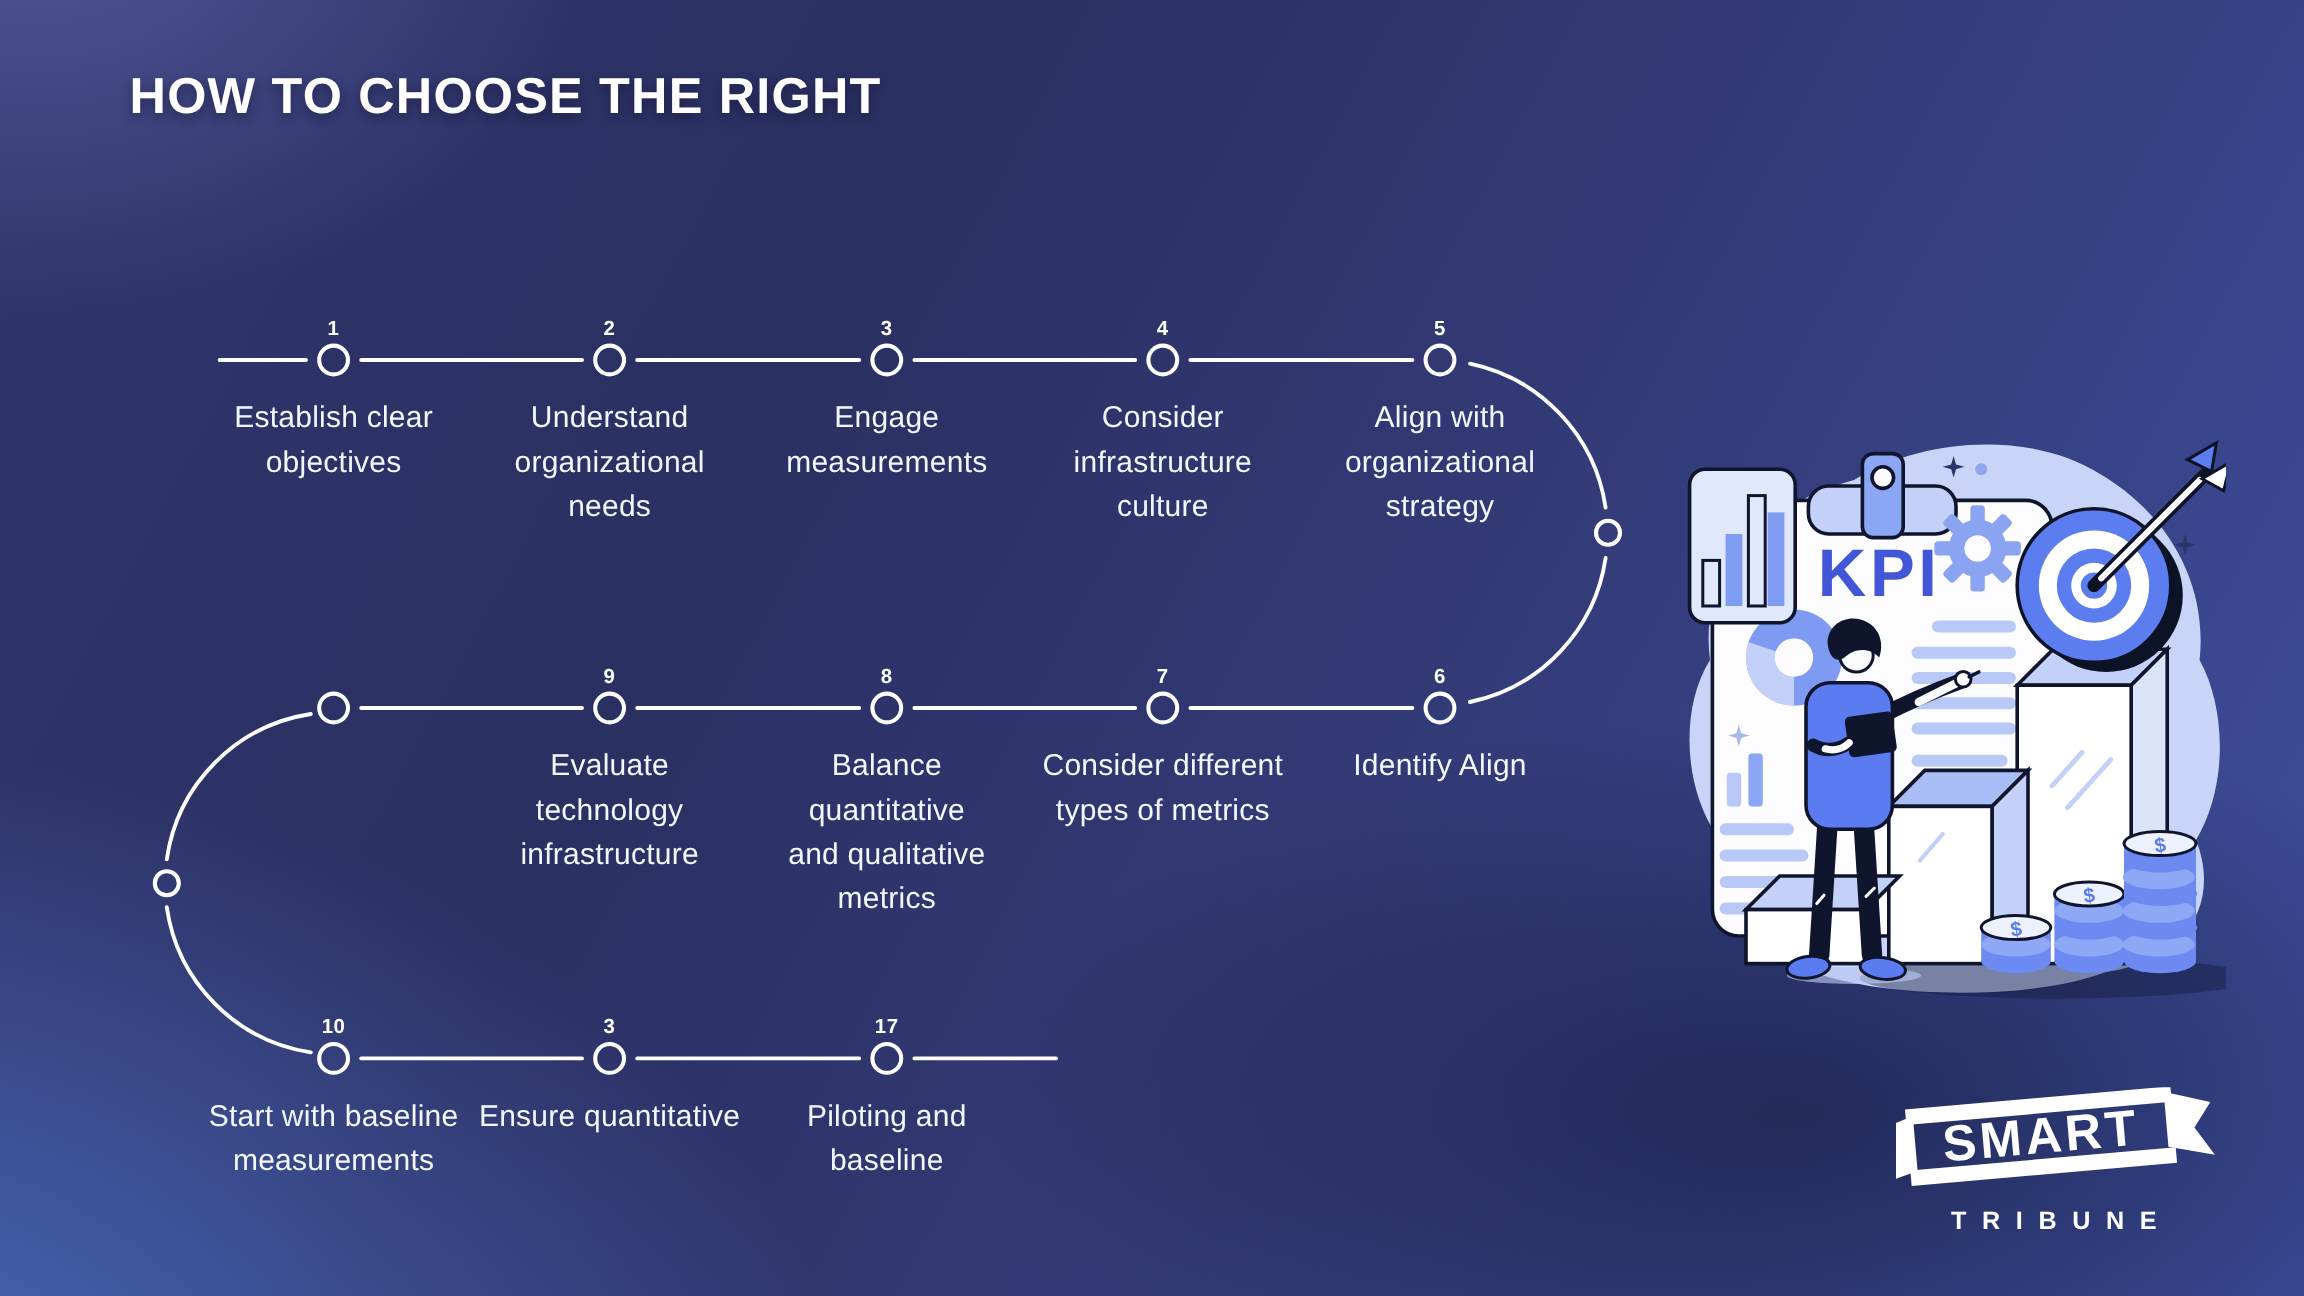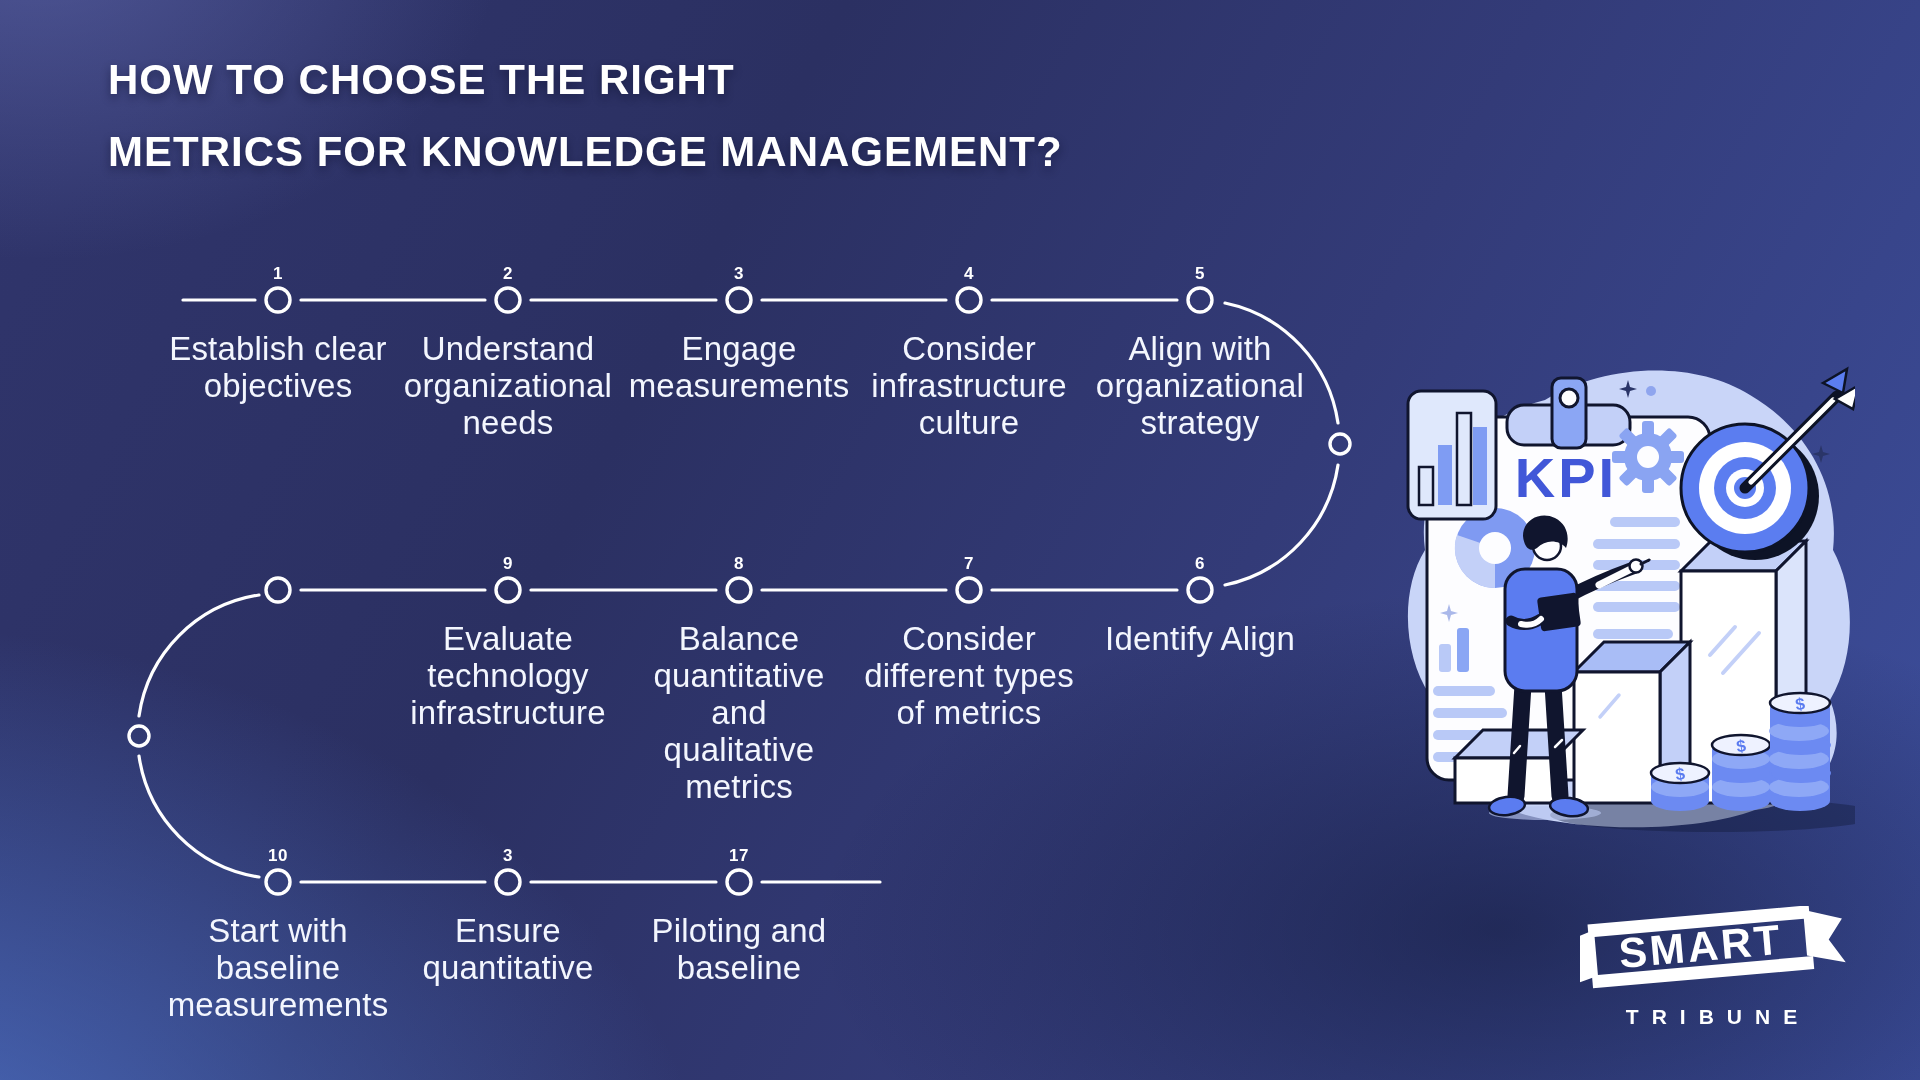--- a/index.html
+++ b/index.html
@@ -18,32 +18,31 @@
     text-shadow:0 4px 10px rgba(8,10,38,.45);
   }
   .timeline-svg{position:absolute;left:0;top:0;}
   .step{position:absolute;width:224px;margin-left:-112px;height:0;}
   .step .num{
     position:absolute;left:0;right:0;bottom:16px;text-align:center;
     color:#fff;font-weight:700;font-size:17px;letter-spacing:.5px;
   }
   .step .label{
     position:absolute;left:0;right:0;top:30px;text-align:center;
-    color:#f3f6fe;font-weight:400;font-size:33px;line-height:37px;letter-spacing:.2px;
+    color:#f3f6fe;font-weight:400;font-size:25px;line-height:37px;letter-spacing:.2px;
   }
   .step.narrow{width:172px;margin-left:-86px;}
   .illu{position:absolute;left:1395px;top:355px;}
   .logo{position:absolute;left:1580px;top:906px;}
 </style>
 </head>
 <body>
 
 <div class="title">
   <div>HOW TO CHOOSE THE RIGHT</div>
-  <div>METRICS FOR KNOWLEDGE MANAGEMENT?</div>
 </div>
 
 <svg class="timeline-svg" width="1920" height="1080" viewBox="0 0 1920 1080">
   <g stroke="#ffffff" stroke-width="3.2" fill="none" stroke-linecap="round">
     <line x1="183" y1="300" x2="255" y2="300"></line>
     <line x1="301" y1="300" x2="485" y2="300"></line>
     <line x1="531" y1="300" x2="716" y2="300"></line>
     <line x1="762" y1="300" x2="946" y2="300"></line>
     <line x1="992" y1="300" x2="1177" y2="300"></line>
     <path d="M 1225 303 A 144 144 0 0 1 1338 423"></path>

